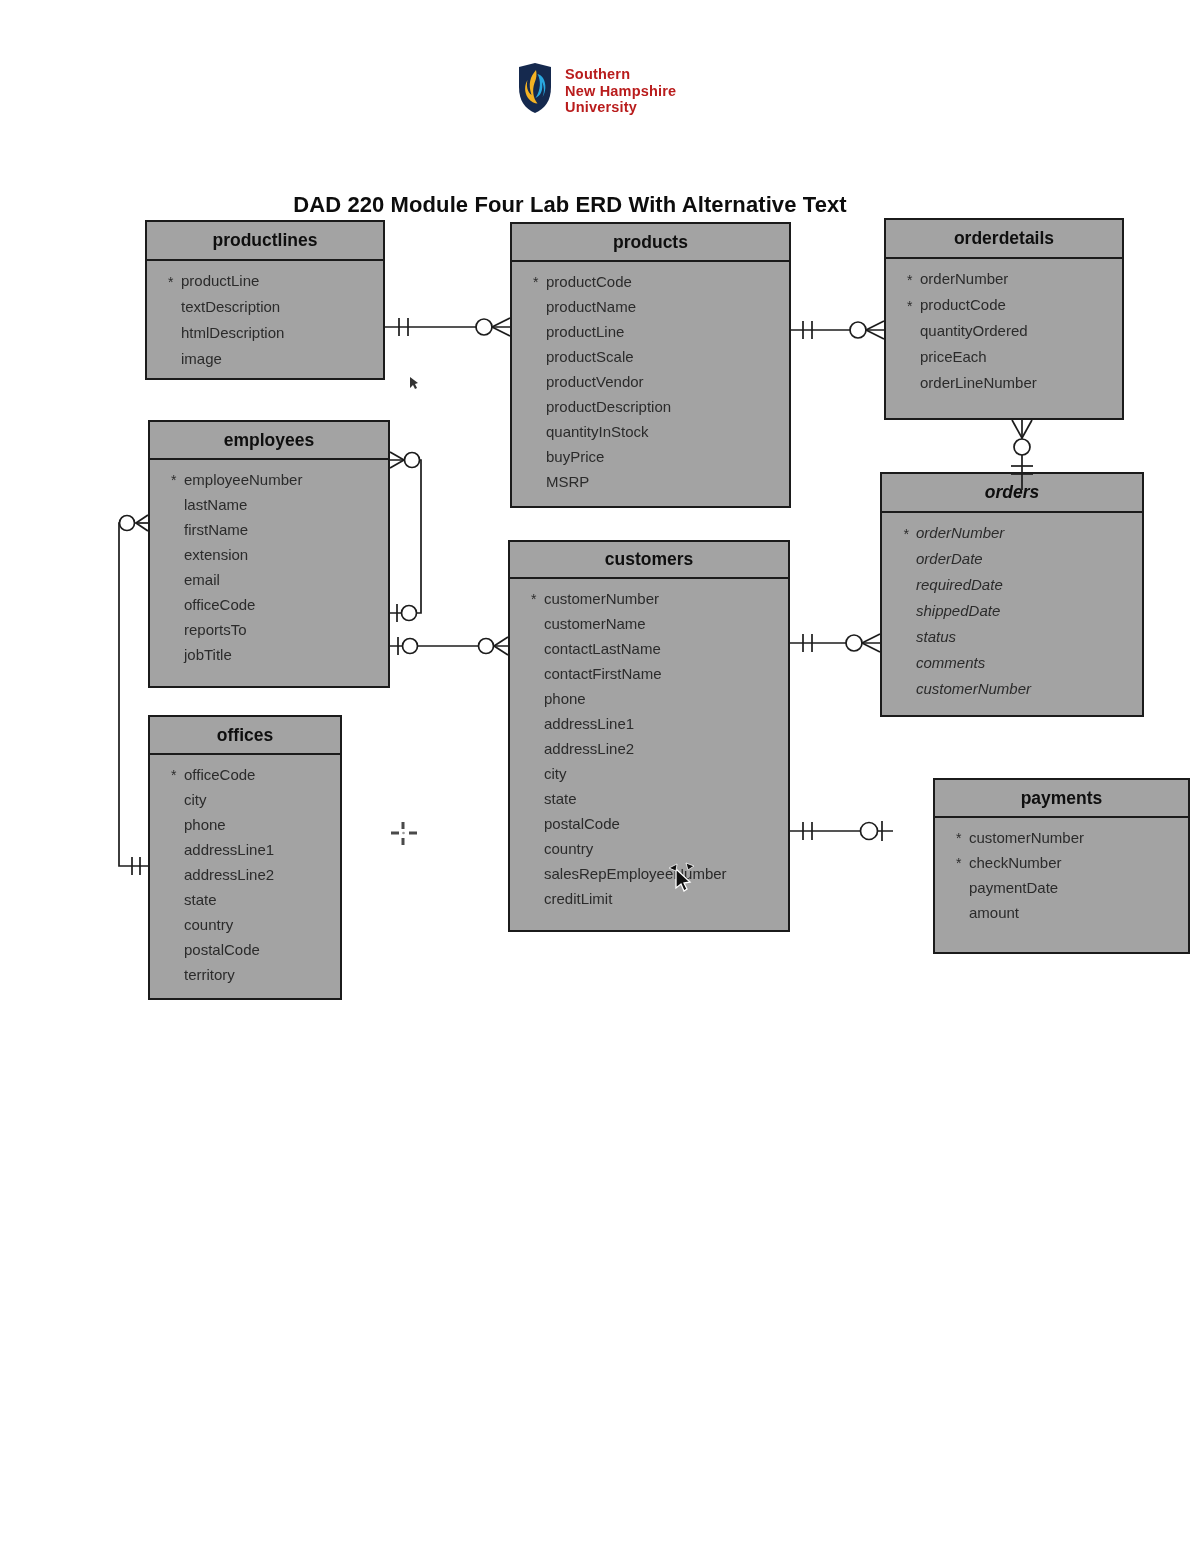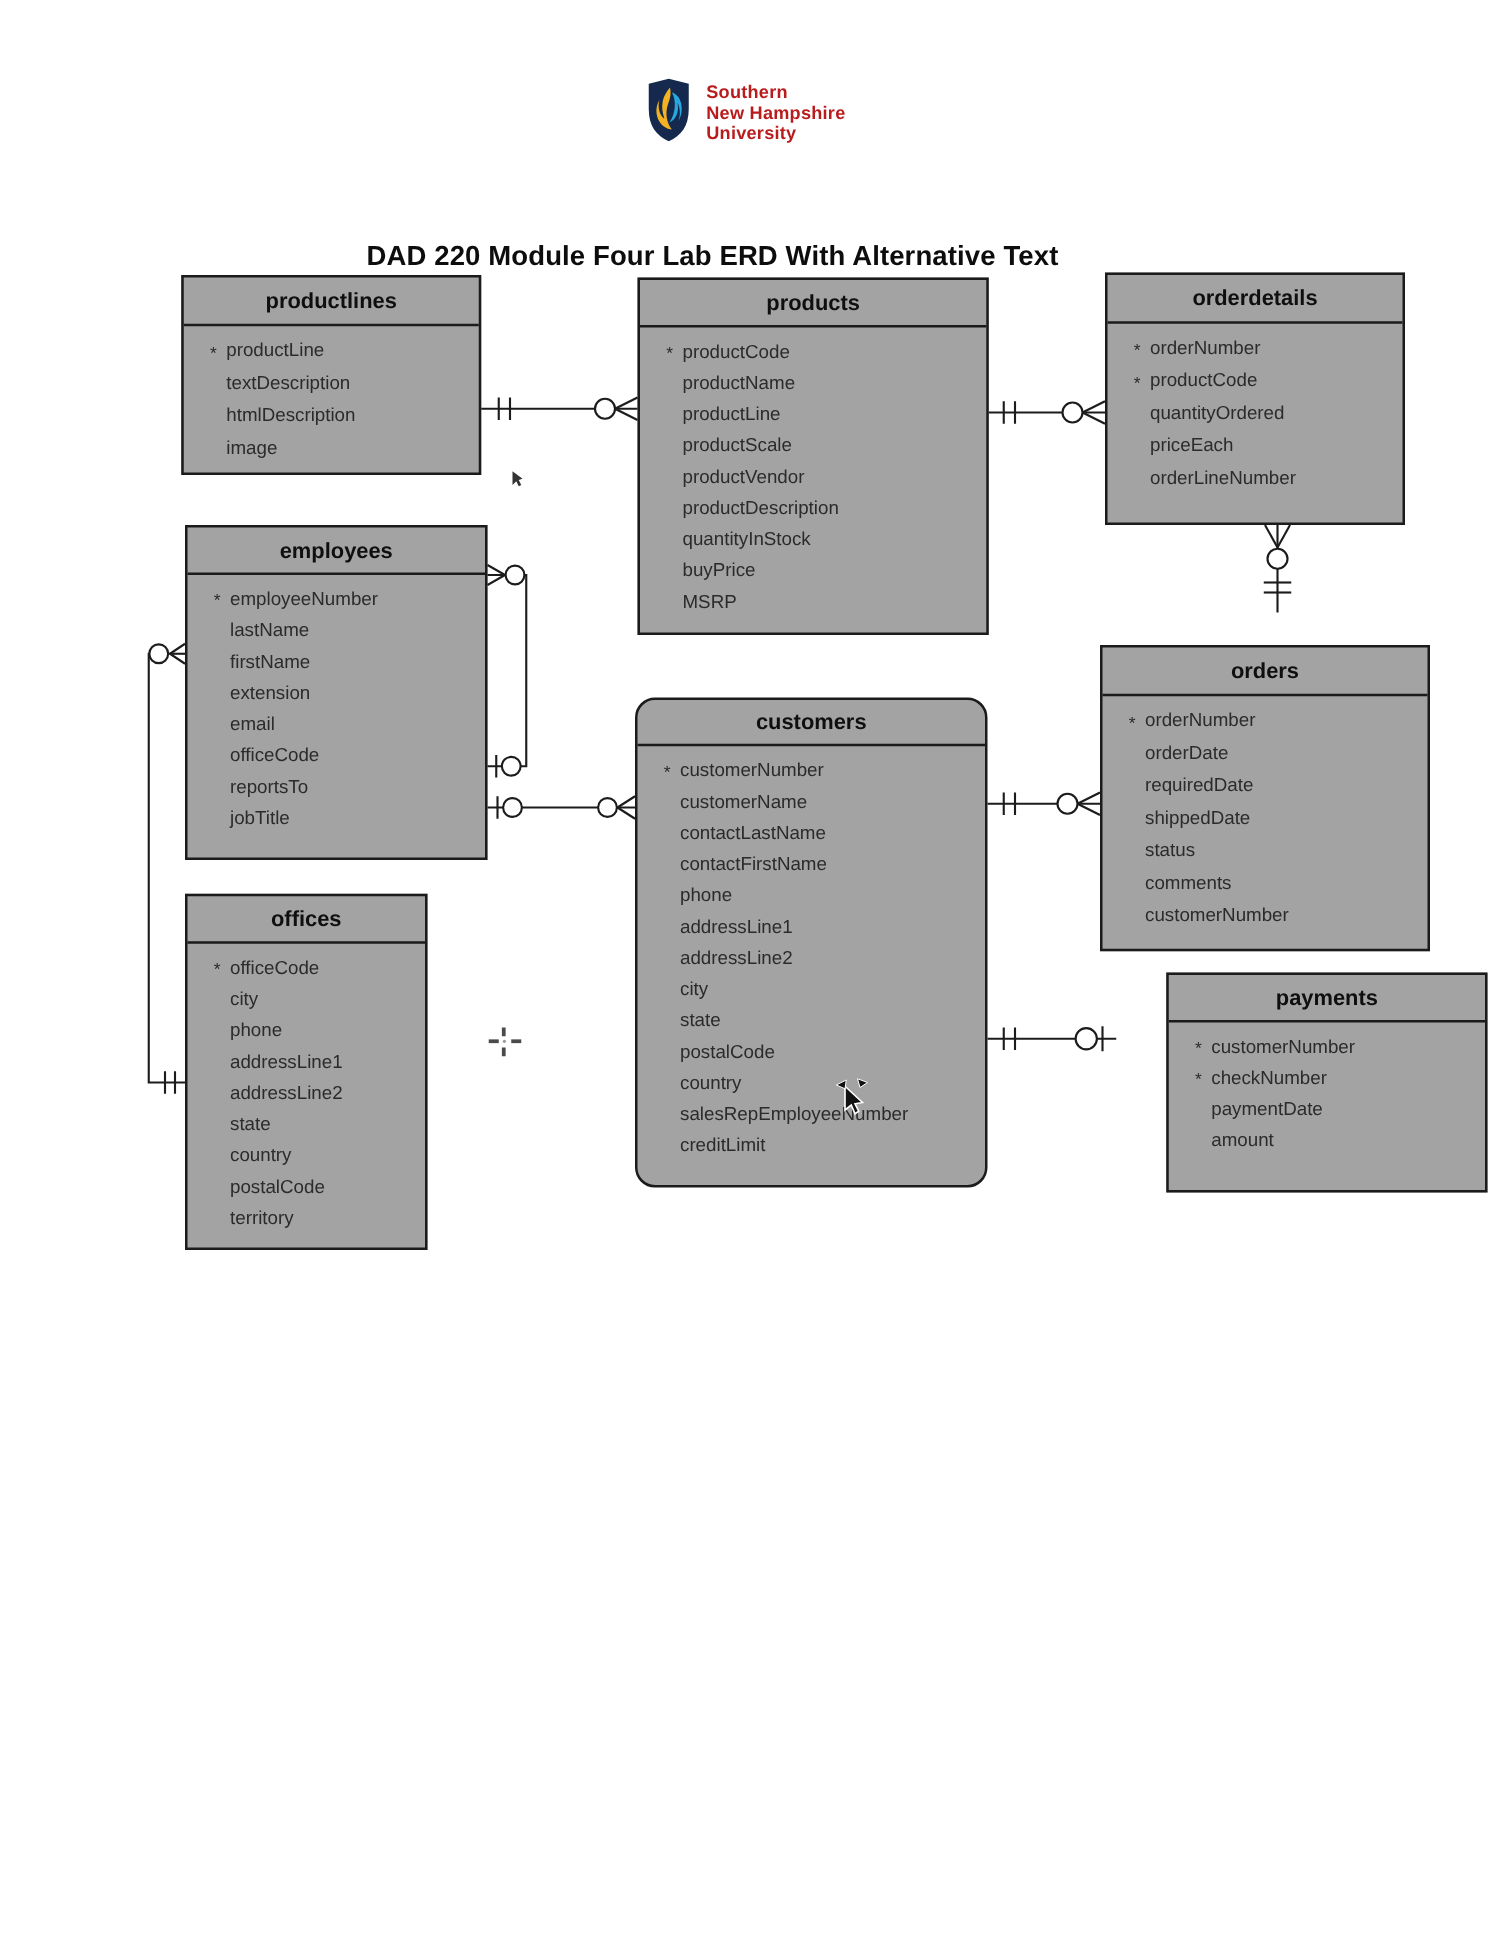--- a/index.html
+++ b/index.html
@@ -113,21 +113,21 @@
       <li class="field-row"><span class="pk"></span><span>email</span></li>
 
       <li class="field-row"><span class="pk"></span><span>officeCode</span></li>
 
       <li class="field-row"><span class="pk"></span><span>reportsTo</span></li>
 
       <li class="field-row"><span class="pk"></span><span>jobTitle</span></li>
     </ul>
 </div>
 
-<div class="entity" style="left:508px;top:558px;width:282px;height:392px;border-radius:16px;--th:35px;--lh:25px;">
+<div class="entity" style="left:508px;top:540px;width:282px;height:392px;--th:35px;--lh:25px;">
   <div class="entity-title">customers</div>
   <ul class="entity-fields">
 
       <li class="field-row"><span class="pk">*</span><span>customerNumber</span></li>
 
       <li class="field-row"><span class="pk"></span><span>customerName</span></li>
 
       <li class="field-row"><span class="pk"></span><span>contactLastName</span></li>
 
       <li class="field-row"><span class="pk"></span><span>contactFirstName</span></li>
@@ -145,21 +145,21 @@
       <li class="field-row"><span class="pk"></span><span>postalCode</span></li>
 
       <li class="field-row"><span class="pk"></span><span>country</span></li>
 
       <li class="field-row"><span class="pk"></span><span>salesRepEmployeeNumber</span></li>
 
       <li class="field-row"><span class="pk"></span><span>creditLimit</span></li>
     </ul>
 </div>
 
-<div class="entity" style="left:880px;top:516px;width:264px;height:245px;--th:37px;--lh:26px;">
+<div class="entity" style="left:880px;top:472px;width:264px;height:245px;font-style:italic;--th:37px;--lh:26px;">
   <div class="entity-title">orders</div>
   <ul class="entity-fields">
 
       <li class="field-row"><span class="pk">*</span><span>orderNumber</span></li>
 
       <li class="field-row"><span class="pk"></span><span>orderDate</span></li>
 
       <li class="field-row"><span class="pk"></span><span>requiredDate</span></li>
 
       <li class="field-row"><span class="pk"></span><span>shippedDate</span></li>

